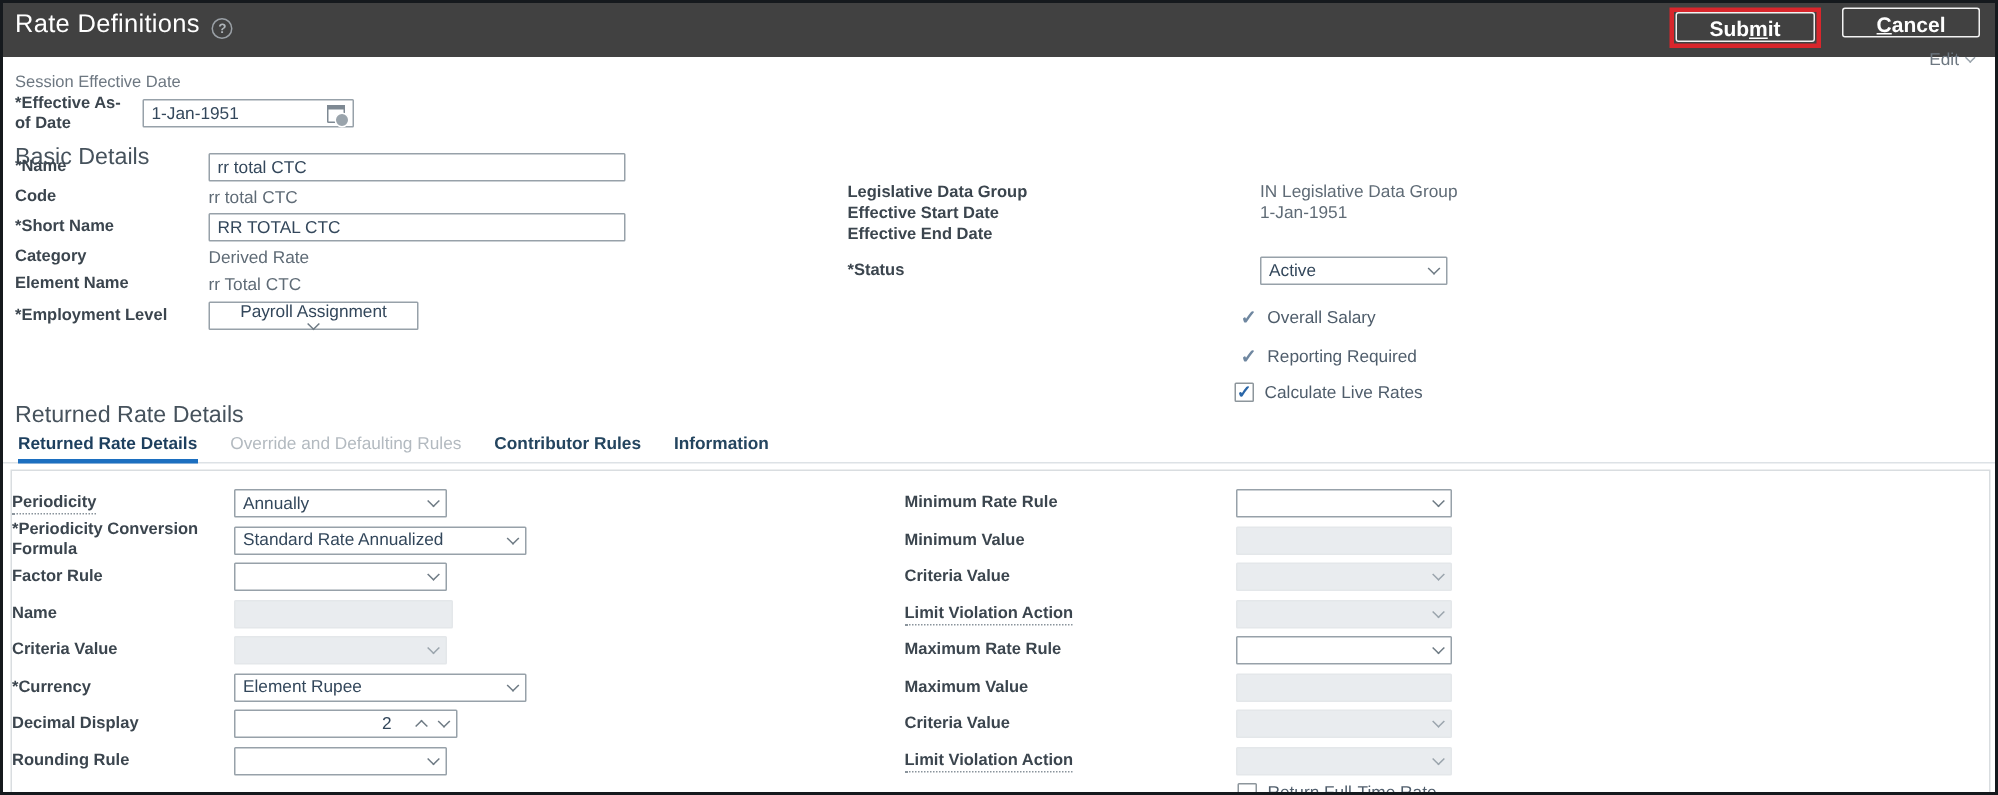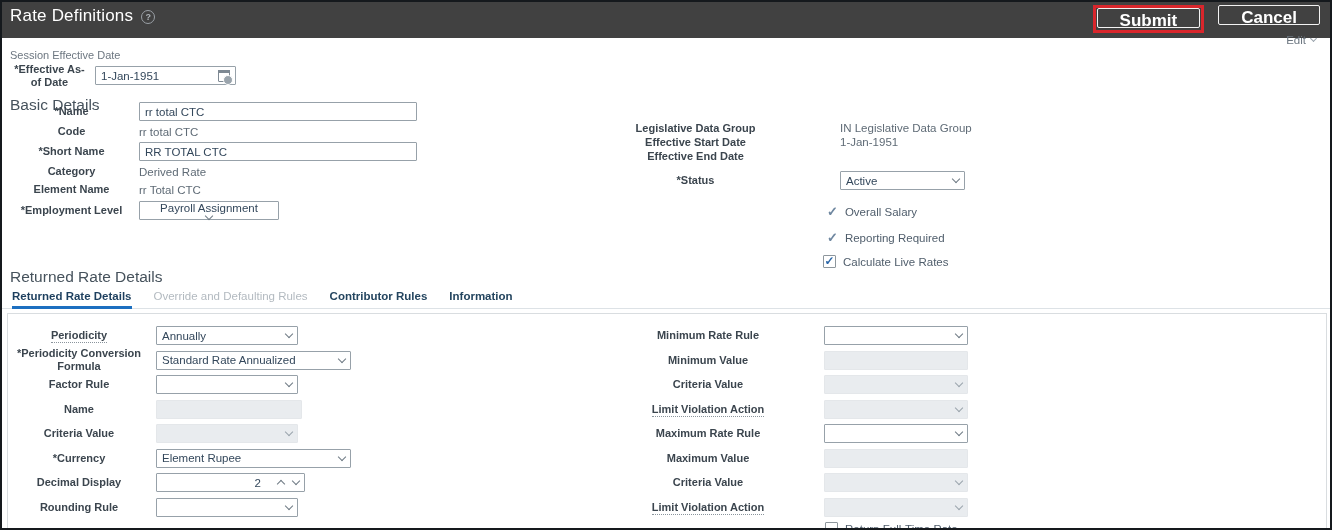--- a/index.html
+++ b/index.html
@@ -8,41 +8,41 @@
   .frame {
     position:relative; width:1332px; height:530px;
     border:2px solid #15191d; background:#fff; overflow:hidden;
   }
   
   .hdr {
     position:absolute; top:0; left:0; right:0; height:36px;
     background:#414141; display:flex; align-items:flex-start;
     justify-content:space-between; padding:4px 10px 0 8px;
   }
-  .hdr-title { display:flex; align-items:center; gap:8px; color:#fff; }
+  .hdr-title { display:flex; align-items:flex-end; gap:8px; color:#fff; }
   .hdr-title .t { font-size:17px; font-weight:400; letter-spacing:.2px; }
   .help-ic {
     width:14px; height:14px; border:1px solid #9aa0a6; border-radius:50%;
     color:#aeb4b9; font-size:9px; line-height:12px; text-align:center;
     display:inline-block; font-weight:700; margin-top:2px;
   }
   .hdr-btns { display:flex; align-items:flex-start; gap:14px; margin-top:-1px; }
   .red-frame { border:3px solid #d9262c; padding:0px 1px; display:inline-block; }
   .btn {
     background:transparent; border:1px solid #f2f2f2; border-radius:2px;
     color:#fff; font-family:"Liberation Sans",sans-serif;
-    font-size:17px; font-weight:700; padding:2px 22px; height:20px; cursor:pointer;
+    font-size:14px; font-weight:700; padding:2px 22px; height:20px; cursor:pointer;
   }
   .btn .mn { text-decoration:underline; }
   
   .session-lbl { position:absolute; top:47px; left:8px; font-size:11px; color:#6d7781; }
   .edit-menu { position:absolute; top:32px; right:14px; font-size:11.5px; color:#6d7781;
                display:flex; align-items:center; gap:5px; cursor:pointer; }
   
-  .flabel { font-size:11px; font-weight:700; color:#3b454e; text-align:center; padding-right:6px; line-height:13px; }
+  .flabel { font-size:11px; font-weight:700; color:#3b454e; text-align:left; padding-right:6px; line-height:13px; }
   .fval { font-size:11.5px; color:#33475b; white-space:nowrap; overflow:hidden; }
   .rotext { font-size:11.5px; color:#5f6b76; white-space:nowrap; }
   .finput, .fselect, .fspinner {
     height:19px; border:1px solid #97a1a9; background:#fff;
     display:flex; align-items:center; padding:0 5px; border-radius:1px;
   }
   .fselect { justify-content:space-between; }
   .fselect.dis, .finput.dis { background:#e9ecef; border-color:#e4e7ea; }
   .chev { display:inline-block; width:6px; height:6px;
           border-right:1.6px solid #6e7a84; border-bottom:1.6px solid #6e7a84; }

